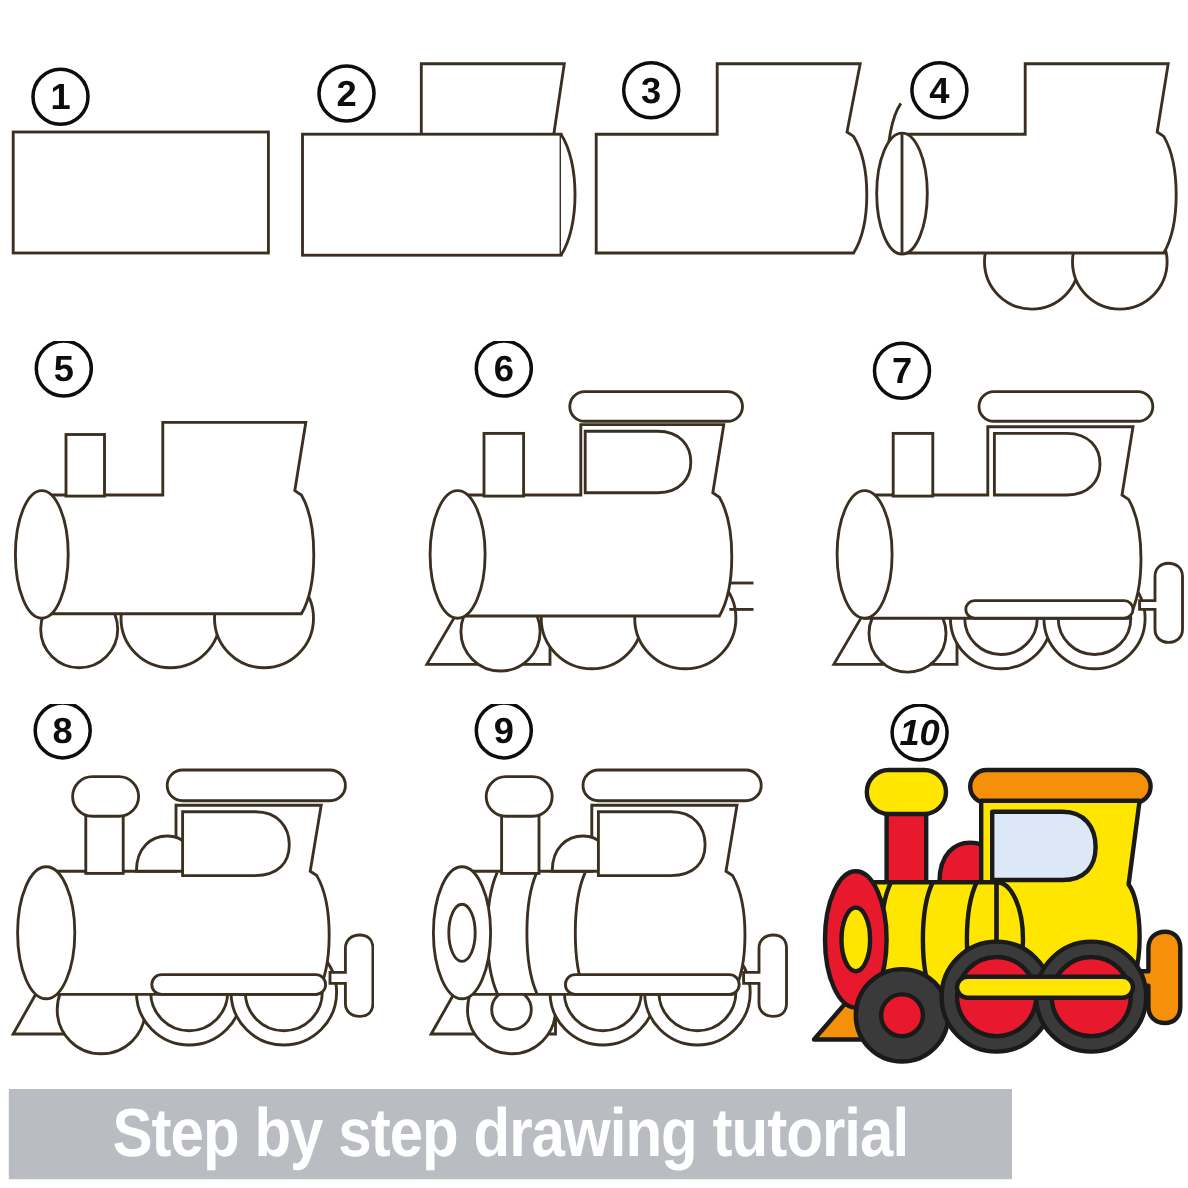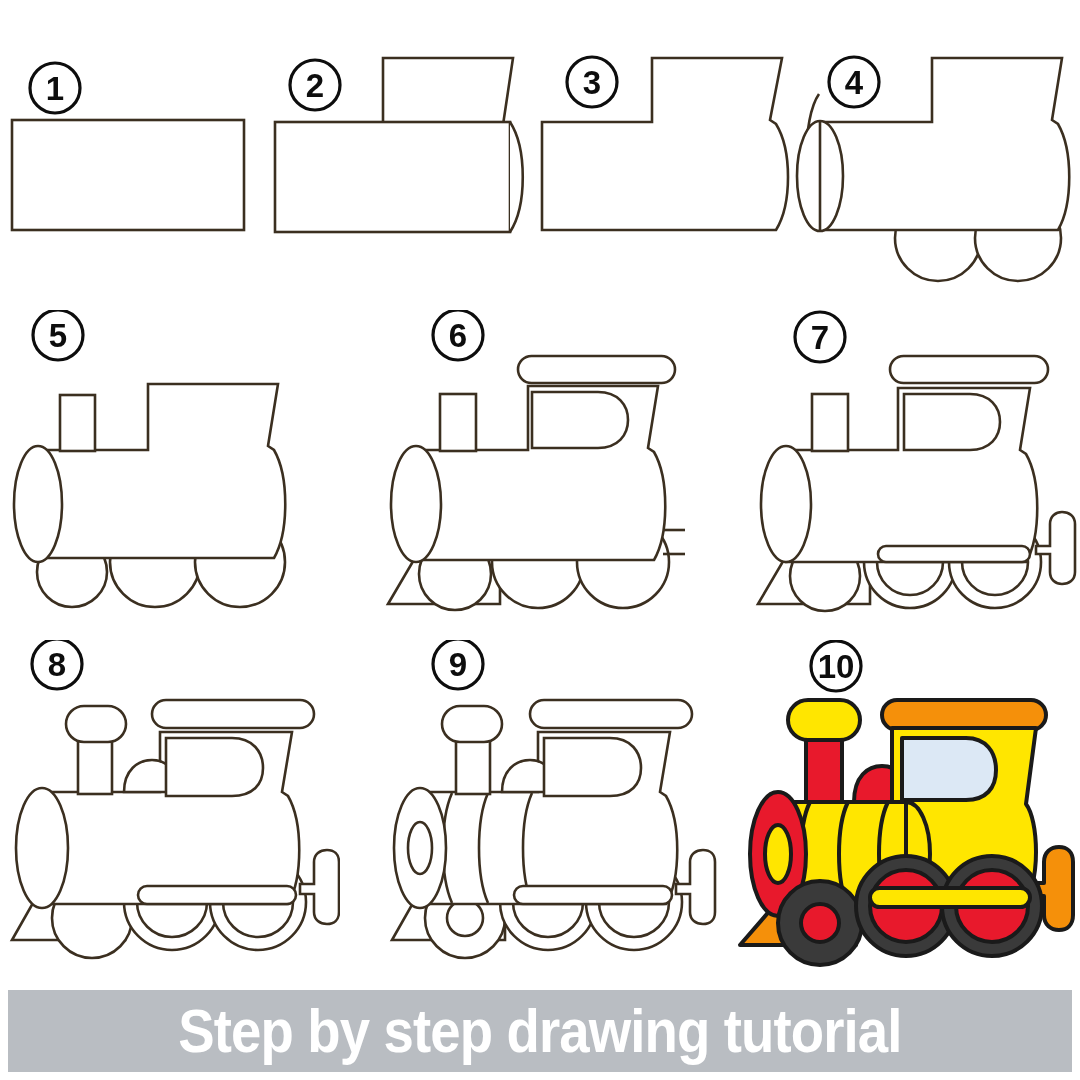--- a/index.html
+++ b/index.html
@@ -12,21 +12,21 @@
   }
   #sheet{position:absolute;left:0;top:0;width:1080px;height:1080px;}
   .grid{
     position:absolute;left:0;top:0;width:1080px;height:985px;
   }
   .cell{position:absolute;}
   .cell svg{display:block;}
   .banner{
     position:absolute;
     left:8px;top:990px;
-    width:1064px;height:82px;
+    width:912px;height:82px;
     background:#b9bdc2;
     display:flex;align-items:center;justify-content:center;
   }
   .banner-text{
     color:#ffffff;
     font-family:"Liberation Sans", sans-serif;
     font-weight:bold;
     font-size:62px;
     letter-spacing:-1px;
     transform:scaleX(0.88);
@@ -248,21 +248,21 @@
                    C330 210 335 214 335 222 L335 272 C335 280 330 284 323 284
                    C316 284 310 280 310 272 L310 254 L296 254 Z"></path>
         </g>
         <g>
           <circle cx="78" cy="24" r="25" fill="#ffffff" stroke="#0d0d0d" stroke-width="3.2"></circle>
           <text class="badge-num" x="78" y="24" font-size="33" text-anchor="middle" dominant-baseline="central">9</text>
         </g>
       </svg>
     </div>
 
-    <div class="cell" style="left:730px;top:640px;">
+    <div class="cell" style="left:730px;top:640px;font-style:italic;">
       <svg width="350" height="340" viewBox="0 0 350 340">
         <g stroke="#1a1a1a" stroke-width="4" stroke-linejoin="round" stroke-linecap="round">
 
           <path d="M10 305 L56 252 L126 252 L126 305 Z" fill="#f5900a"></path>
 
           <path d="M298 243 L314 243 L314 222 C314 212 321 207 329 207
                    C337 207 343 212 343 222 L343 275 C343 285 337 290 329 290
                    C321 290 314 285 314 275 L314 256 L298 256 Z" fill="#f5900a"></path>
 
           <rect x="152" y="60" width="164" height="30" rx="15" fill="#f5900a"></rect>

